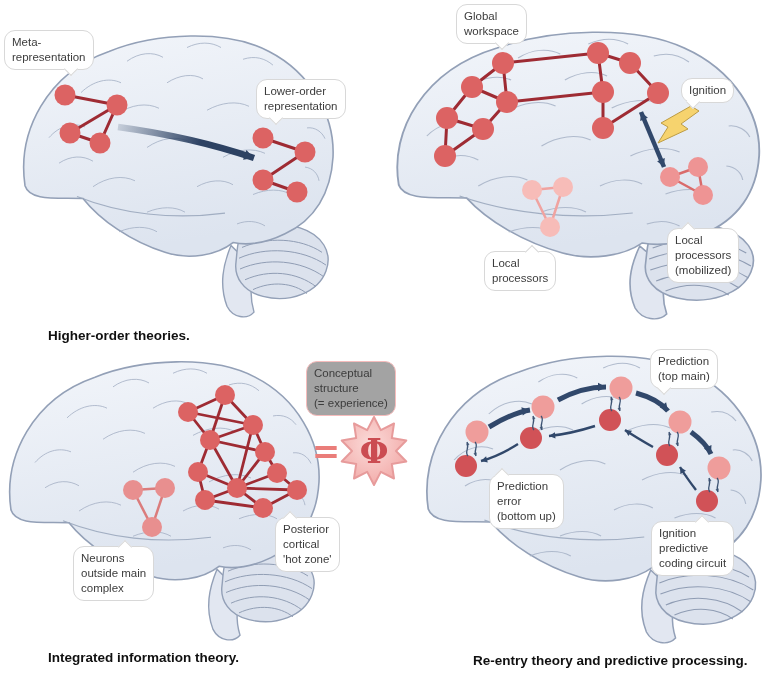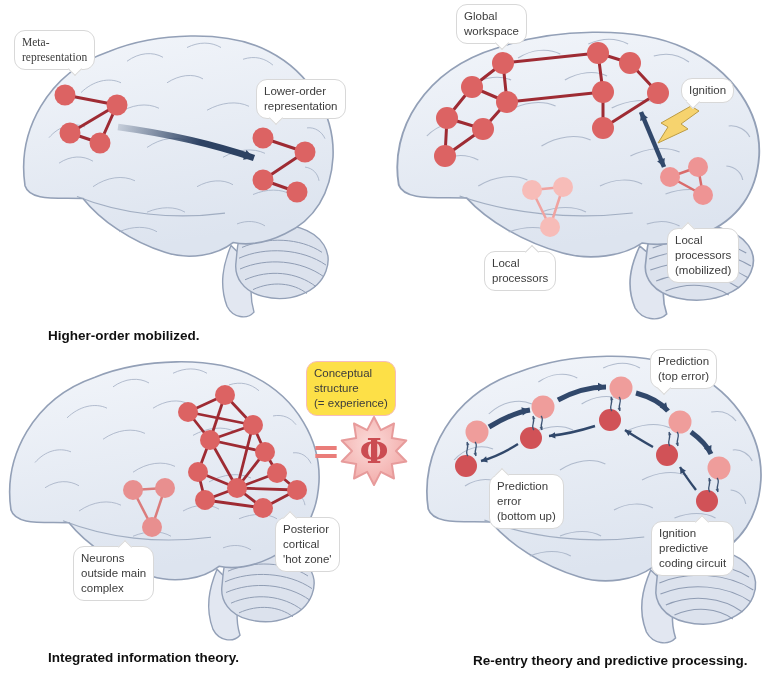--- a/index.html
+++ b/index.html
@@ -3,21 +3,21 @@
 <meta charset="utf-8">
 <style>
   html,body{margin:0;padding:0;background:#ffffff;}
   .stage{position:relative;width:768px;height:689px;background:#ffffff;overflow:hidden;
          font-family:"Liberation Sans",sans-serif;}
   #fig{position:absolute;left:0;top:0;z-index:1;}
   .caption{position:absolute;font-weight:700;font-size:13.5px;color:#101010;z-index:6;white-space:nowrap;}
   .callout{position:absolute;background:#ffffff;border:1px solid #d8d8d8;padding:4px 7px;
            font-size:11.5px;line-height:1.3;color:#3c3c3c;z-index:5;border-radius:11px;}
   .callout .ln{white-space:nowrap;}
-  .callout.pink{background:#fde047;border-color:#f6bcbc;color:#3c3c3c;}
+  .callout.pink{background:#a3a3a3;border-color:#f6bcbc;color:#3c3c3c;}
   .tail{position:absolute;width:9px;height:9px;background:#ffffff;transform:rotate(45deg);}
   .tail-b{bottom:-5px;border-right:1px solid #d8d8d8;border-bottom:1px solid #d8d8d8;}
   .tail-t{top:-5px;border-left:1px solid #d8d8d8;border-top:1px solid #d8d8d8;}
   .brain-outline{fill:url(#gBrain);stroke:#93a0b7;stroke-width:1.6;}
   .cerebellum{fill:#dce2ed;stroke:#93a0b7;stroke-width:1.4;}
   .brainstem{fill:#e2e7f1;stroke:#93a0b7;stroke-width:1.4;}
   .stripe{fill:none;stroke:#8f9cb3;stroke-width:1;}
   .sulcus{fill:none;stroke:#a6b1c6;stroke-width:1;opacity:.85;}
   .fissure{fill:none;stroke:#9aa7bd;stroke-width:1.2;opacity:.9;}
 </style>
@@ -269,25 +269,25 @@
         <polygon points="709.0,478.0 711.5,480.6 708.3,481.5" fill="#3d5373"></polygon>
         <path d="M 717 478 C 721 482 715 486 718 492" stroke="#3d5373" stroke-width="1.3" fill="none"></path>
         <polygon points="718.0,492.0 715.5,489.4 718.7,488.5" fill="#3d5373"></polygon>
       </g>
       <polygon points="691,106 699,111 681,124 688,129 658,143 668,127 661,123" fill="#f6d36e" stroke="#bd9c44" stroke-width="1" stroke-linejoin="round"></polygon>
       <polygon points="374.0,417.0 380.8,430.1 394.0,423.5 391.8,438.1 406.3,440.5 396.0,451.0 406.3,461.5 391.8,463.9 394.0,478.5 380.8,471.9 374.0,485.0 367.2,471.9 354.0,478.5 356.2,463.9 341.7,461.5 352.0,451.0 341.7,440.5 356.2,438.1 354.0,423.5 367.2,430.1" fill="url(#gStar)" stroke="#e79b9b" stroke-width="2" stroke-linejoin="round"></polygon>
       <text x="374" y="463" text-anchor="middle" font-size="33" font-weight="bold" font-family="&quot;DejaVu Serif&quot;, serif" fill="#cb4c52">Φ</text>
       <text x="326" y="463" text-anchor="middle" font-size="34" font-weight="bold" font-family="&quot;DejaVu Sans&quot;, sans-serif" fill="#ea7d7a">=</text>
     </svg>
 
-  <div class="caption" style="left:48px;top:328px">Higher-order mobilized.</div>
+  <div class="caption" style="left:48px;top:328px">Higher-order theories.</div>
   <div class="caption" style="left:473px;top:653px">Re-entry theory and predictive processing.</div>
   <div class="caption" style="left:48px;top:650px">Integrated information theory.</div>
 
-<div class="callout" style="left: 14px; top: 30px; font-family: Liberation Serif, serif;">
+<div class="callout" style="left: 4px; top: 30px;">
       <div class="ln">Meta-</div>
       <div class="ln">representation</div>
       <i class="tail tail-b" style="left: 70%;"></i>
     </div>
     <div class="callout" style="left: 256px; top: 79px;">
       <div class="ln">Lower-order</div>
       <div class="ln">representation</div>
       <i class="tail tail-b" style="left: 16%;"></i>
     </div>
     <div class="callout" style="left: 456px; top: 4px;">
@@ -322,21 +322,21 @@
       <i class="tail tail-t" style="left: 58%;"></i>
     </div>
     <div class="callout" style="left: 275px; top: 517px;">
       <div class="ln">Posterior</div>
       <div class="ln">cortical</div>
       <div class="ln">'hot zone'</div>
       <i class="tail tail-t" style="left: 14%;"></i>
     </div>
     <div class="callout" style="left: 650px; top: 349px;">
       <div class="ln">Prediction</div>
-      <div class="ln">(top error)</div>
+      <div class="ln">(top main)</div>
       <i class="tail tail-b" style="left: 12%;"></i>
     </div>
     <div class="callout" style="left: 489px; top: 474px;">
       <div class="ln">Prediction</div>
       <div class="ln">error</div>
       <div class="ln">(bottom up)</div>
       <i class="tail tail-t" style="left: 10%;"></i>
     </div>
     <div class="callout" style="left: 651px; top: 521px;">
       <div class="ln">Ignition</div>

